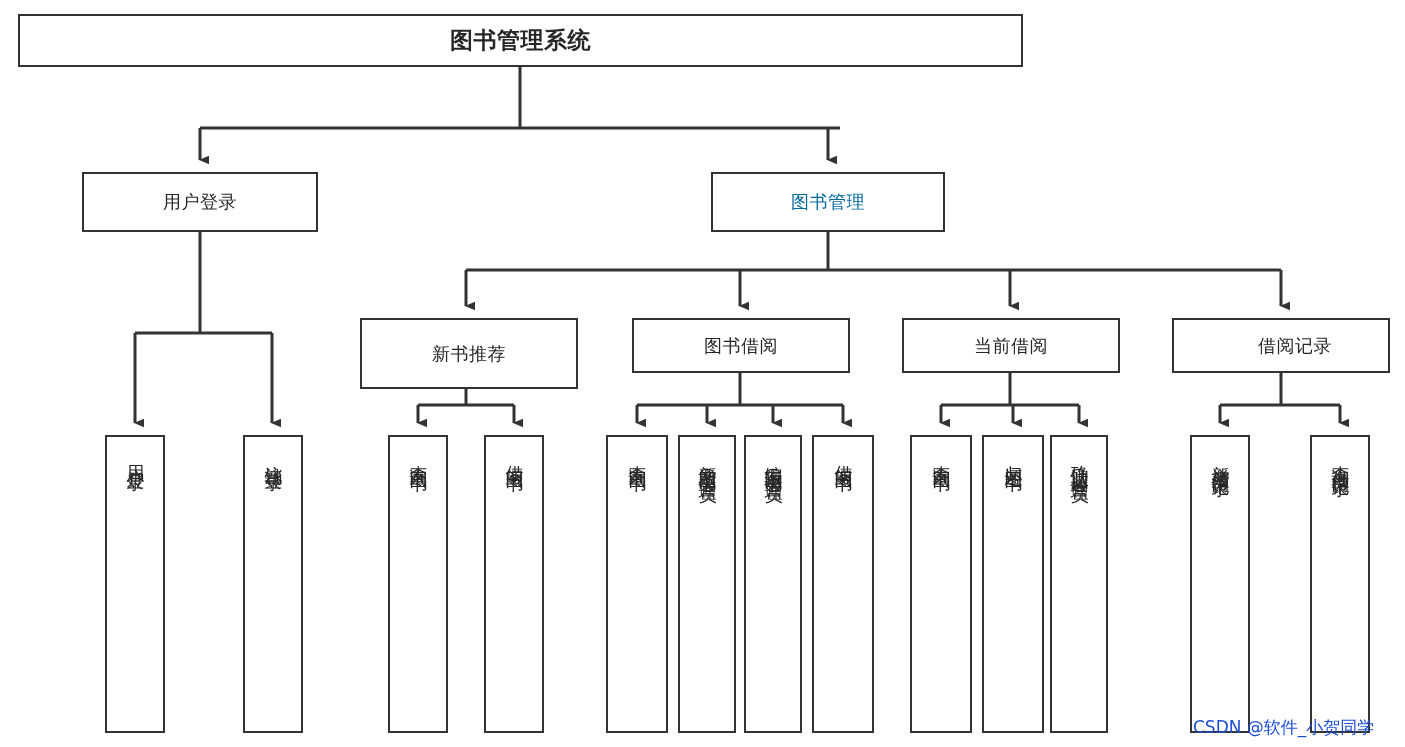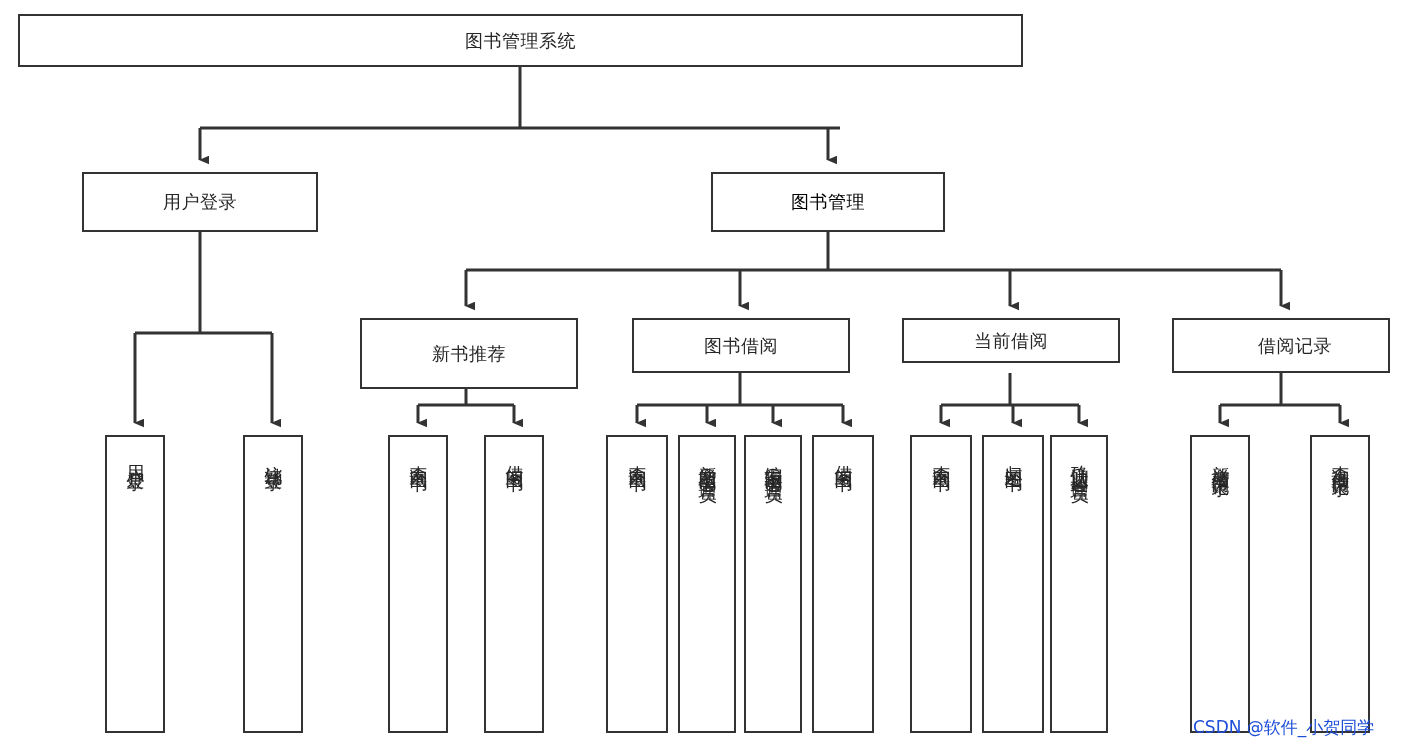--- a/index.html
+++ b/index.html
@@ -49,21 +49,22 @@
     letter-spacing: 3px;
     line-height: 1.05;
     white-space: normal;
   }
   .node.vertical {
     align-items: flex-start;
     justify-content: center;
     padding-top: 14px;
   }
   .node.root .node-label {
-    font-size: 18px;
+    font-size: 23px;
+    font-weight: bold;
   }
   .watermark {
     position: absolute;
     color: #b9b9b9;
     font-size: 17px;
     white-space: nowrap;
     z-index: 5;
   }
 </style>
 </head>
@@ -122,30 +123,30 @@
   </svg>
 
   <div class="node root" style="left: 18px; top: 14px; width: 1005px; height: 53px; border-color: rgb(51, 51, 51);">
     <span class="node-label" style="color: rgb(38, 38, 38);">图书管理系统</span>
   </div>
 
   <div class="node" style="left: 82px; top: 172px; width: 236px; height: 60px; border-color: rgb(51, 51, 51);">
     <span class="node-label" style="color: rgb(38, 38, 38);">用户登录</span>
   </div>
   <div class="node" style="left: 711px; top: 172px; width: 234px; height: 60px; border-color: rgb(51, 51, 51);">
-    <span class="node-label" style="color: #000000;">图书管理</span>
+    <span class="node-label" style="color: #0369a1;">图书管理</span>
   </div>
 
   <div class="node" style="left: 360px; top: 318px; width: 218px; height: 71px; border-color: rgb(51, 51, 51);">
     <span class="node-label" style="color: rgb(38, 38, 38);">新书推荐</span>
   </div>
   <div class="node" style="left: 632px; top: 318px; width: 218px; height: 55px; border-color: rgb(51, 51, 51);">
     <span class="node-label" style="color: rgb(38, 38, 38);">图书借阅</span>
   </div>
-  <div class="node" style="left: 902px; top: 318px; width: 218px; height: 45px; border-color: rgb(51, 51, 51);">
+  <div class="node" style="left: 902px; top: 318px; width: 218px; height: 55px; border-color: rgb(51, 51, 51);">
     <span class="node-label" style="color: rgb(38, 38, 38);">当前借阅</span>
   </div>
   <div class="node" style="left: 1172px; top: 318px; width: 218px; height: 55px; border-color: rgb(51, 51, 51); padding-left: 28px;">
     <span class="node-label" style="color: rgb(38, 38, 38);">借阅记录</span>
   </div>
 
   <div class="node vertical" style="left: 105px; top: 435px; width: 60px; height: 298px; border-color: rgb(51, 51, 51);">
     <span class="node-label" style="color: rgb(38, 38, 38);">用户登录</span>
   </div>
   <div class="node vertical" style="left: 243px; top: 435px; width: 60px; height: 298px; border-color: rgb(51, 51, 51);">

